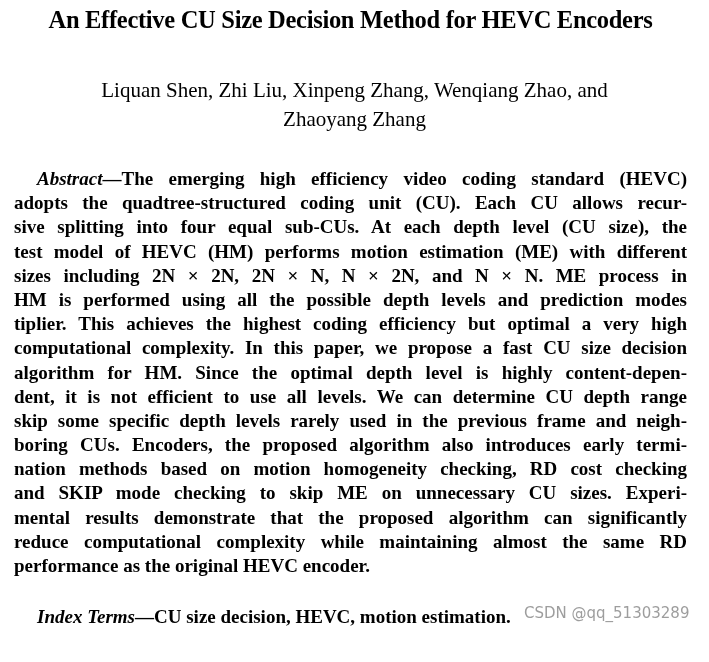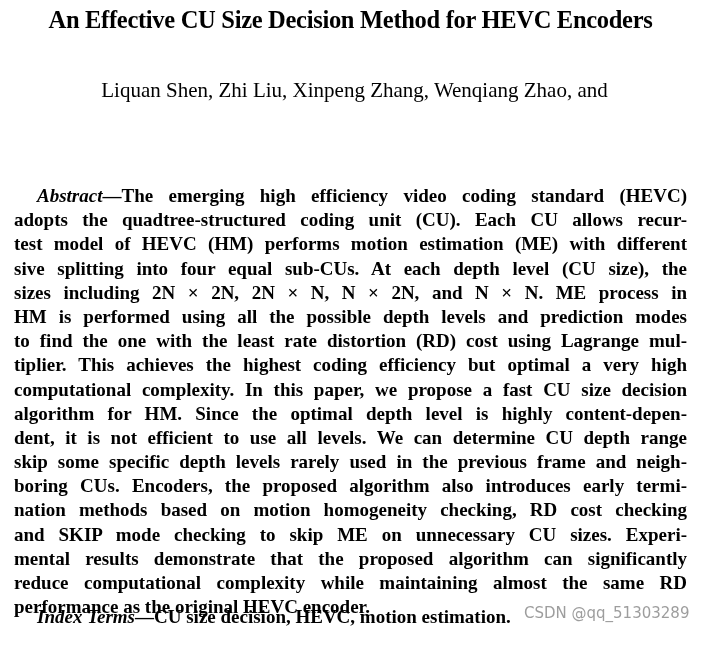--- a/index.html
+++ b/index.html
@@ -3,47 +3,47 @@
 <meta charset="utf-8">
 <style>
   html, body { margin: 0; padding: 0; background: #ffffff; }
   body { width: 709px; height: 662px; position: relative; overflow: hidden;
          font-family: "Liberation Serif", "DejaVu Serif", serif; color: #000; }
   .title { position: absolute; left: 0; top: 6px; width: 701px; text-align: center;
            font-weight: bold; font-size: 24.5px; letter-spacing: -0.3px; white-space: nowrap; }
   .authors { position: absolute; left: 0; top: 76px; width: 709px; text-align: center;
              font-size: 21px; line-height: 29px; }
   .authors .line { display: block; white-space: nowrap; }
-  .abstract { position: absolute; left: 14px; top: 184px; width: 673px;
+  .abstract { position: absolute; left: 14px; top: 167px; width: 673px;
               font-size: 19px; line-height: 24.2px; font-weight: bold; }
   .abstract .line { display: block; white-space: nowrap; text-align: justify; text-align-last: justify; height: 24.2px; }
   .abstract .line.last { text-align-last: left; }
   .abstract .line.first { padding-left: 23px; }
   .label-italic { font-style: italic; font-weight: bold; }
   .index { position: absolute; left: 37px; top: 606px; font-size: 19px; font-weight: bold; white-space: nowrap; }
   .watermark { position: absolute; left: 524px; top: 604px; font-family: "DejaVu Sans", sans-serif;
                font-size: 15px; color: rgba(140,140,140,0.85); white-space: nowrap; }
 </style>
 </head>
 <body>
 
 <div class="title">An Effective CU Size Decision Method for HEVC Encoders</div>
 
 <div class="authors">
   <span class="line">Liquan Shen,  Zhi Liu,  Xinpeng Zhang,  Wenqiang Zhao, and</span>
+  <span class="line">Zhaoyang Zhang</span>
 </div>
 
 <div class="abstract">
   <span class="line first"><span class="label-italic">Abstract</span><span>—</span><span>The emerging high efficiency video coding standard (HEVC)</span></span>
   <span class="line">adopts the quadtree-structured coding unit (CU). Each CU allows recur-</span>
+  <span class="line">sive splitting into four equal sub-CUs. At each depth level (CU size), the</span>
   <span class="line">test model of HEVC (HM) performs motion estimation (ME) with different</span>
-  <span class="line">sive splitting into four equal sub-CUs. At each depth level (CU size), the</span>
   <span class="line">sizes including 2N × 2N, 2N × N, N × 2N, and N × N. ME process in</span>
   <span class="line">HM is performed using all the possible depth levels and prediction modes</span>
-  <span class="line">to find the one with the least rate distortion (RD) cost using Lagrange mul-</span>
   <span class="line">tiplier. This achieves the highest coding efficiency but optimal a very high</span>
   <span class="line">computational complexity. In this paper, we propose a fast CU size decision</span>
   <span class="line">algorithm for HM. Since the optimal depth level is highly content-depen-</span>
   <span class="line">dent, it is not efficient to use all levels. We can determine CU depth range</span>
   <span class="line">skip some specific depth levels rarely used in the previous frame and neigh-</span>
   <span class="line">boring CUs. Encoders, the proposed algorithm also introduces early termi-</span>
   <span class="line">nation methods based on motion homogeneity checking, RD cost checking</span>
   <span class="line">and SKIP mode checking to skip ME on unnecessary CU sizes. Experi-</span>
   <span class="line">mental results demonstrate that the proposed algorithm can significantly</span>
   <span class="line">reduce computational complexity while maintaining almost the same RD</span>

